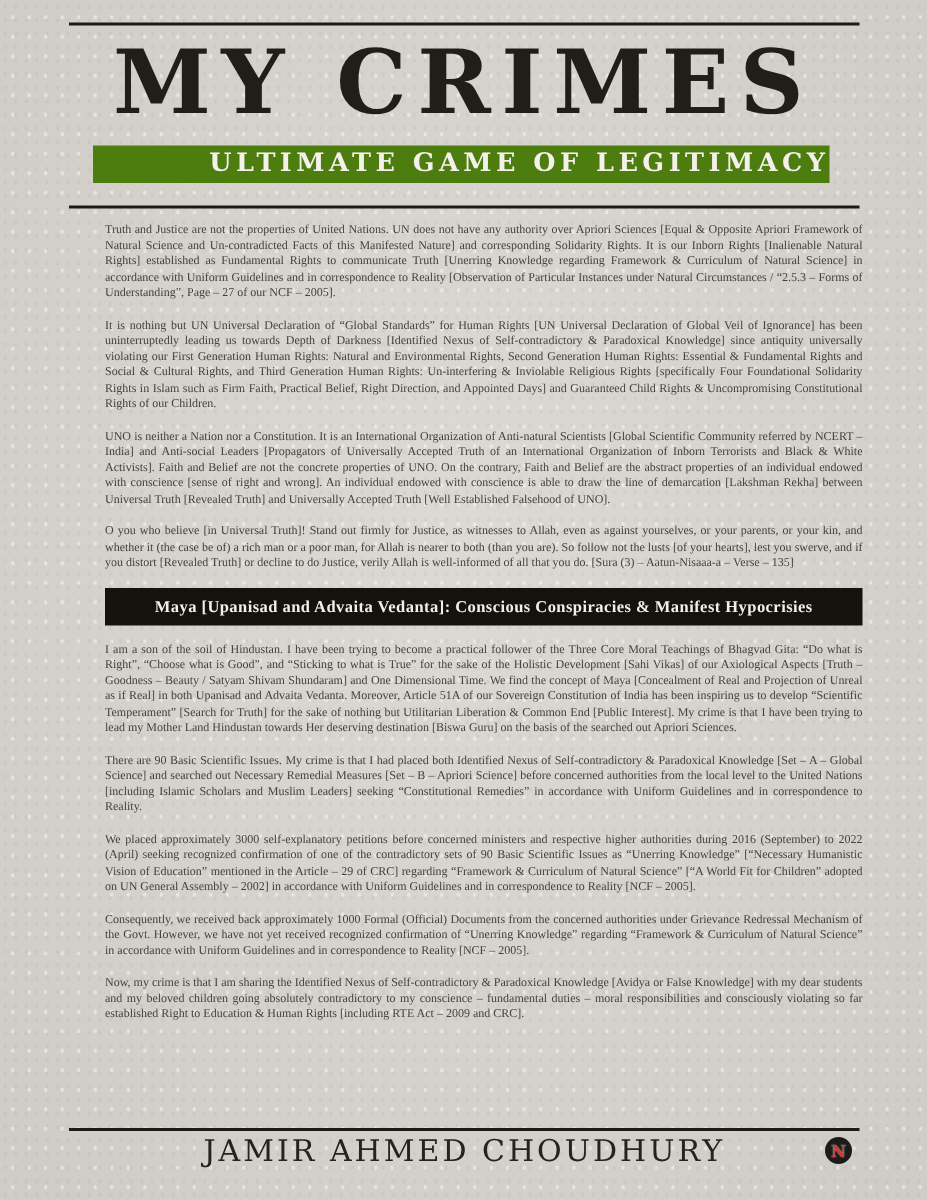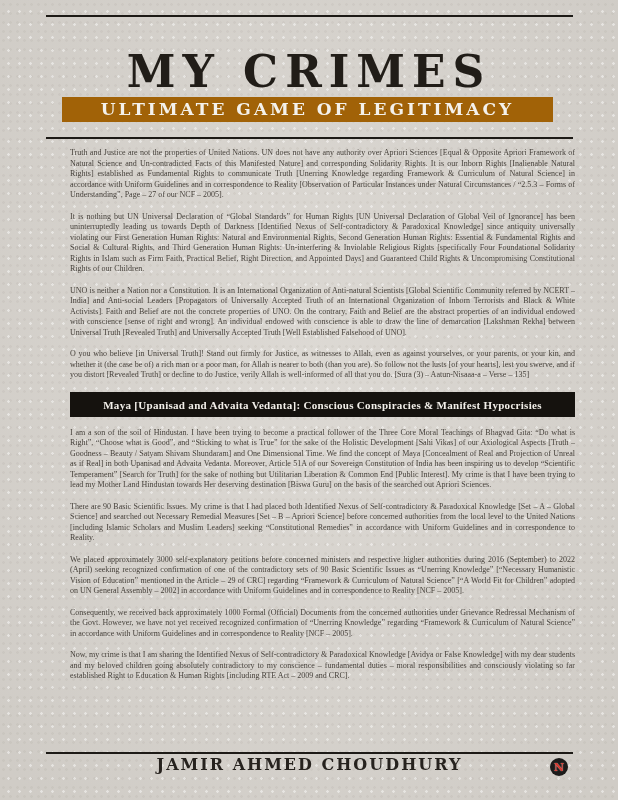--- a/index.html
+++ b/index.html
@@ -29,39 +29,39 @@
     background: #1d1a16;
   }
   .rule-top   { top: 15px; }
   .rule-under { top: 137px; }
   .rule-footer{ top: 752px; }
 
   .title {
     position: absolute;
     left: 0; right: 0;
     top: 22px;
-    margin: 17px;
+    margin: 0;
     text-align: center;
     font-family: "DejaVu Serif", serif;
     font-weight: 800;
-    font-size: 44px;
+    font-size: 59px;
     line-height: 66px;
     letter-spacing: 7px;
     color: #211d18;
     white-space: nowrap;
   }
 
   .subtitle-bar {
     position: absolute;
     left: 62px;
     top: 97px;
     width: 491px;
     height: 25px;
-    background: #a16207;
-    text-align: center;
+    background: #4d7c0f;
+    text-align: right;
   }
   .subtitle-bar span {
     display: inline-block;
     font-family: "DejaVu Serif", serif;
     font-weight: 800;
     font-size: 17px;
     line-height: 25px;
     letter-spacing: 3px;
     color: #f4f1eb;
     white-space: nowrap;
@@ -99,22 +99,22 @@
 
   .footer-row {
     position: absolute;
     left: 46px;
     top: 755px;
     width: 527px;
     text-align: center;
   }
   .author {
     font-family: "DejaVu Serif", serif;
-    font-weight: 700;
-    font-size: 16px;
+    font-weight: 400;
+    font-size: 20px;
     letter-spacing: 2px;
     color: #26221e;
     white-space: nowrap;
   }
   .logo {
     position: absolute;
     right: 5px;
     top: 3px;
     width: 18px;
     height: 18px;

